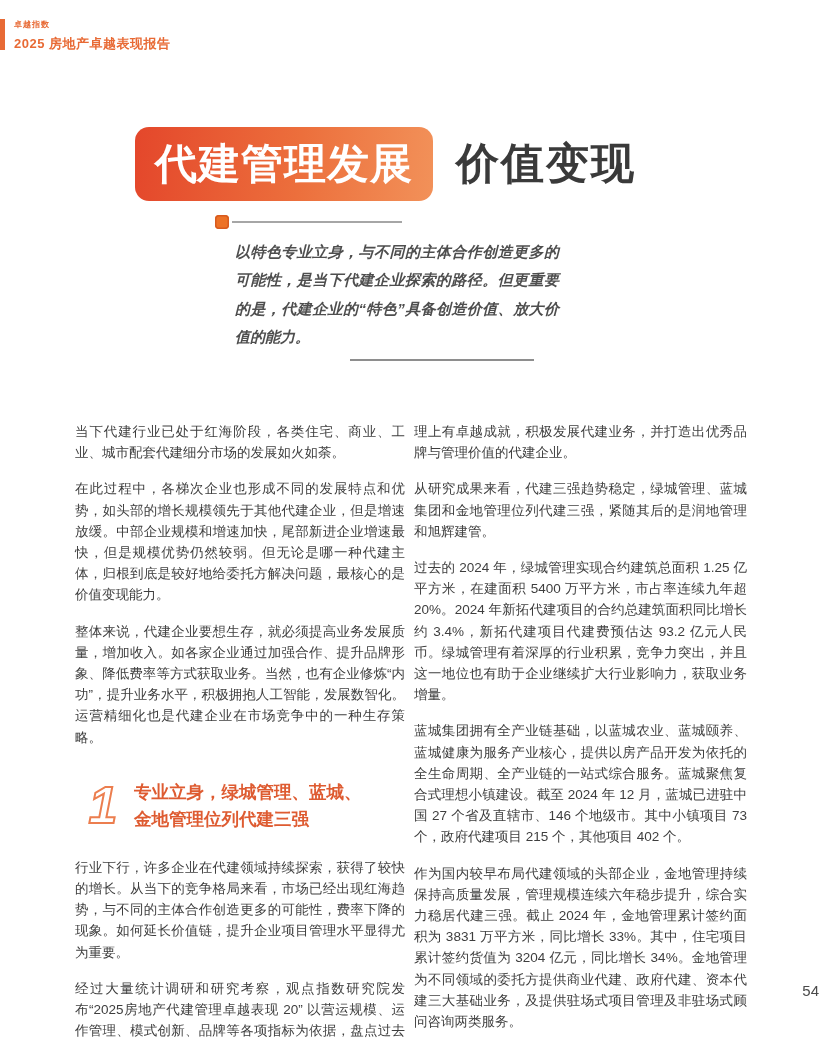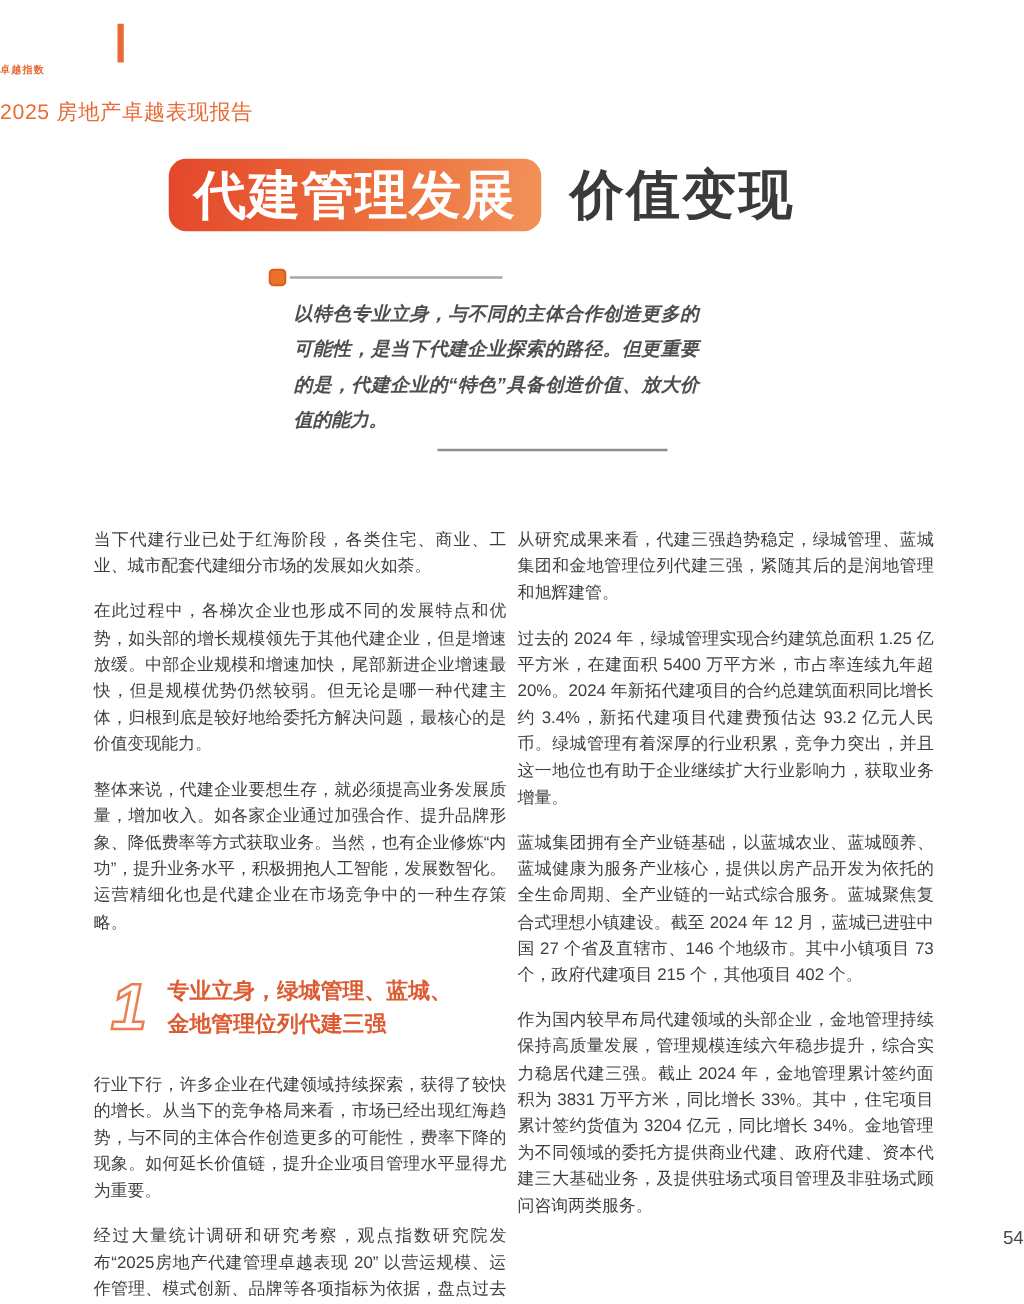--- a/index.html
+++ b/index.html
@@ -2,30 +2,30 @@
 <html><head>
 <meta charset="utf-8">
 <style>
   html,body { margin:0; padding:0; background:#ffffff; }
   .page {
     position:relative; width:819px; height:1043px; background:#ffffff;
     font-family:"Liberation Sans", sans-serif; overflow:hidden;
   }
 
   
-  .masthead { position:absolute; top:19px; left:0; display:flex; align-items:center;flex-direction:column; }
+  .masthead { position:absolute; top:19px; left:0; display:flex; align-items:flex-start; }
   .masthead-bar { width:5px; height:31px; background:#E86A35; margin-right:9px; }
   .masthead-kicker { font-size:8px; font-weight:bold; color:#E86A35; letter-spacing:1px; }
-  .masthead-title { font-size:17px; font-weight:normal; color:#E86A35; margin-top:17px; letter-spacing:0.5px; }
+  .masthead-title { font-size:13px; font-weight:bold; color:#E86A35; margin-top:5px; letter-spacing:0.5px; }
 
   
   .headline { position:absolute; left:135px; top:127px; display:flex; align-items:center; }
   .headline-box {
     display:flex; align-items:center; justify-content:center;
-    height:58px; padding:0 20px; border-radius:14px;
+    height:74px; padding:0 20px; border-radius:14px;
     background:linear-gradient(95deg,#E4472B 0%, #EC6F3C 55%, #F29159 100%);
     color:#ffffff; font-size:42px; font-weight:bold; letter-spacing:1px;
   }
   .headline-rest { font-size:43px; font-weight:bold; color:#3A3A3A; margin-left:23px; letter-spacing:2px; }
 
   
   .quote { position:absolute; left:215px; top:215px; width:332px; }
   .quote-head { display:flex; align-items:center; }
   .quote-square { width:14px; height:14px; border-radius:4px; background:#ED7227; box-shadow:inset 0 0 0 1.5px #D85B1F; flex:0 0 auto; }
   .quote-topline { width:170px; height:2px; background:#A6A6A6; margin-left:3px; }
@@ -89,20 +89,21 @@
         <text x="22" y="48" text-anchor="middle" font-size="52" font-style="italic" font-weight="bold" fill="none" stroke="#EC7E4F" stroke-width="2">1</text>
       </svg>
       <div class="section-title">专业立身，绿城管理、蓝城、金地管理位列代建三强</div>
     </div>
 
     <p class="body">行业下行，许多企业在代建领域持续探索，获得了较快的增长。从当下的竞争格局来看，市场已经出现红海趋势，与不同的主体合作创造更多的可能性，费率下降的现象。如何延长价值链，提升企业项目管理水平显得尤为重要。</p>
     <p class="body">经过大量统计调研和研究考察，观点指数研究院发布“2025房地产代建管理卓越表现 20” 以营运规模、运作管理、模式创新、品牌等各项指标为依据，盘点过去一年在代建管</p>
   </div>
 
   <div class="col col-right">
+    <p class="body">理上有卓越成就，积极发展代建业务，并打造出优秀品牌与管理价值的代建企业。</p>
     <p class="body">从研究成果来看，代建三强趋势稳定，绿城管理、蓝城集团和金地管理位列代建三强，紧随其后的是润地管理和旭辉建管。</p>
     <p class="body">过去的 2024 年，绿城管理实现合约建筑总面积 1.25 亿平方米，在建面积 5400 万平方米，市占率连续九年超 20%。2024 年新拓代建项目的合约总建筑面积同比增长约 3.4%，新拓代建项目代建费预估达 93.2 亿元人民币。绿城管理有着深厚的行业积累，竞争力突出，并且这一地位也有助于企业继续扩大行业影响力，获取业务增量。</p>
     <p class="body">蓝城集团拥有全产业链基础，以蓝城农业、蓝城颐养、蓝城健康为服务产业核心，提供以房产品开发为依托的全生命周期、全产业链的一站式综合服务。蓝城聚焦复合式理想小镇建设。截至 2024 年 12 月，蓝城已进驻中国 27 个省及直辖市、146 个地级市。其中小镇项目 73 个，政府代建项目 215 个，其他项目 402 个。</p>
     <p class="body">作为国内较早布局代建领域的头部企业，金地管理持续保持高质量发展，管理规模连续六年稳步提升，综合实力稳居代建三强。截止 2024 年，金地管理累计签约面积为 3831 万平方米，同比增长 33%。其中，住宅项目累计签约货值为 3204 亿元，同比增长 34%。金地管理为不同领域的委托方提供商业代建、政府代建、资本代建三大基础业务，及提供驻场式项目管理及非驻场式顾问咨询两类服务。</p>
   </div>
 
   <div class="page-number">54</div>
 
 </div>
 

